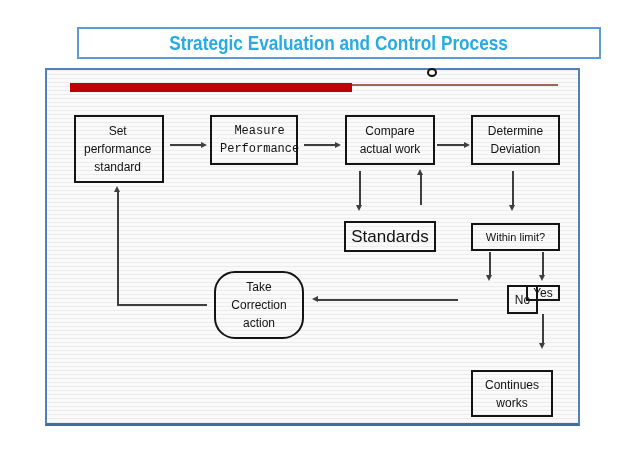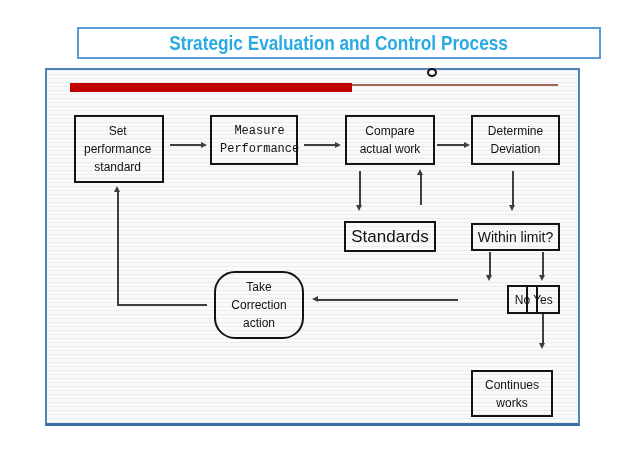--- a/index.html
+++ b/index.html
@@ -37,24 +37,24 @@
     display:flex;align-items:center;justify-content:center;
     font-size:12px;line-height:1.5;color:#111;text-align:center;
   }
   .node span{white-space:pre-line;}
   .node.align-left{justify-content:flex-start;text-align:center;padding-left:8px;}
   .n-set{left:27px;top:45px;width:90px;height:68px;}
   .n-measure{left:163px;top:45px;width:88px;height:50px;font-family:Liberation Mono, monospace;}
   .n-compare{left:298px;top:45px;width:90px;height:50px;}
   .n-determine{left:424px;top:45px;width:89px;height:50px;}
   .n-standards{left:297px;top:151px;width:92px;height:31px;font-size:17px;}
-  .n-within{left:424px;top:153px;width:89px;height:28px;font-size:14px;}
+  .n-within{left:424px;top:153px;width:89px;height:28px;font-size:11px;}
   .n-take{left:167px;top:201px;width:90px;height:68px;border-width:2.5px;border-radius:21px;}
   .n-no{left:429px;top:215px;width:31px;height:29px;border-width:2.5px;margin-left:31px;}
-  .n-yes{left:479px;top:215px;width:34px;height:29px;border-width:2.5px;}
+  .n-yes{left:479px;top:215px;width:34px;height:16px;border-width:2.5px;}
   .n-continues{left:424px;top:300px;width:82px;height:47px;border-width:2.5px;}
 
   
   .line{position:absolute;background:#3f3f3f;}
   .line.h{height:1.5px;}
   .line.v{width:1.5px;}
   .ah{position:absolute;width:0;height:0;}
   .ah.right{border-top:3.5px solid transparent;border-bottom:3.5px solid transparent;border-left:6px solid #3f3f3f;}
   .ah.left{border-top:3.5px solid transparent;border-bottom:3.5px solid transparent;border-right:6px solid #3f3f3f;}
   .ah.down{border-left:3.5px solid transparent;border-right:3.5px solid transparent;border-top:6px solid #3f3f3f;}

